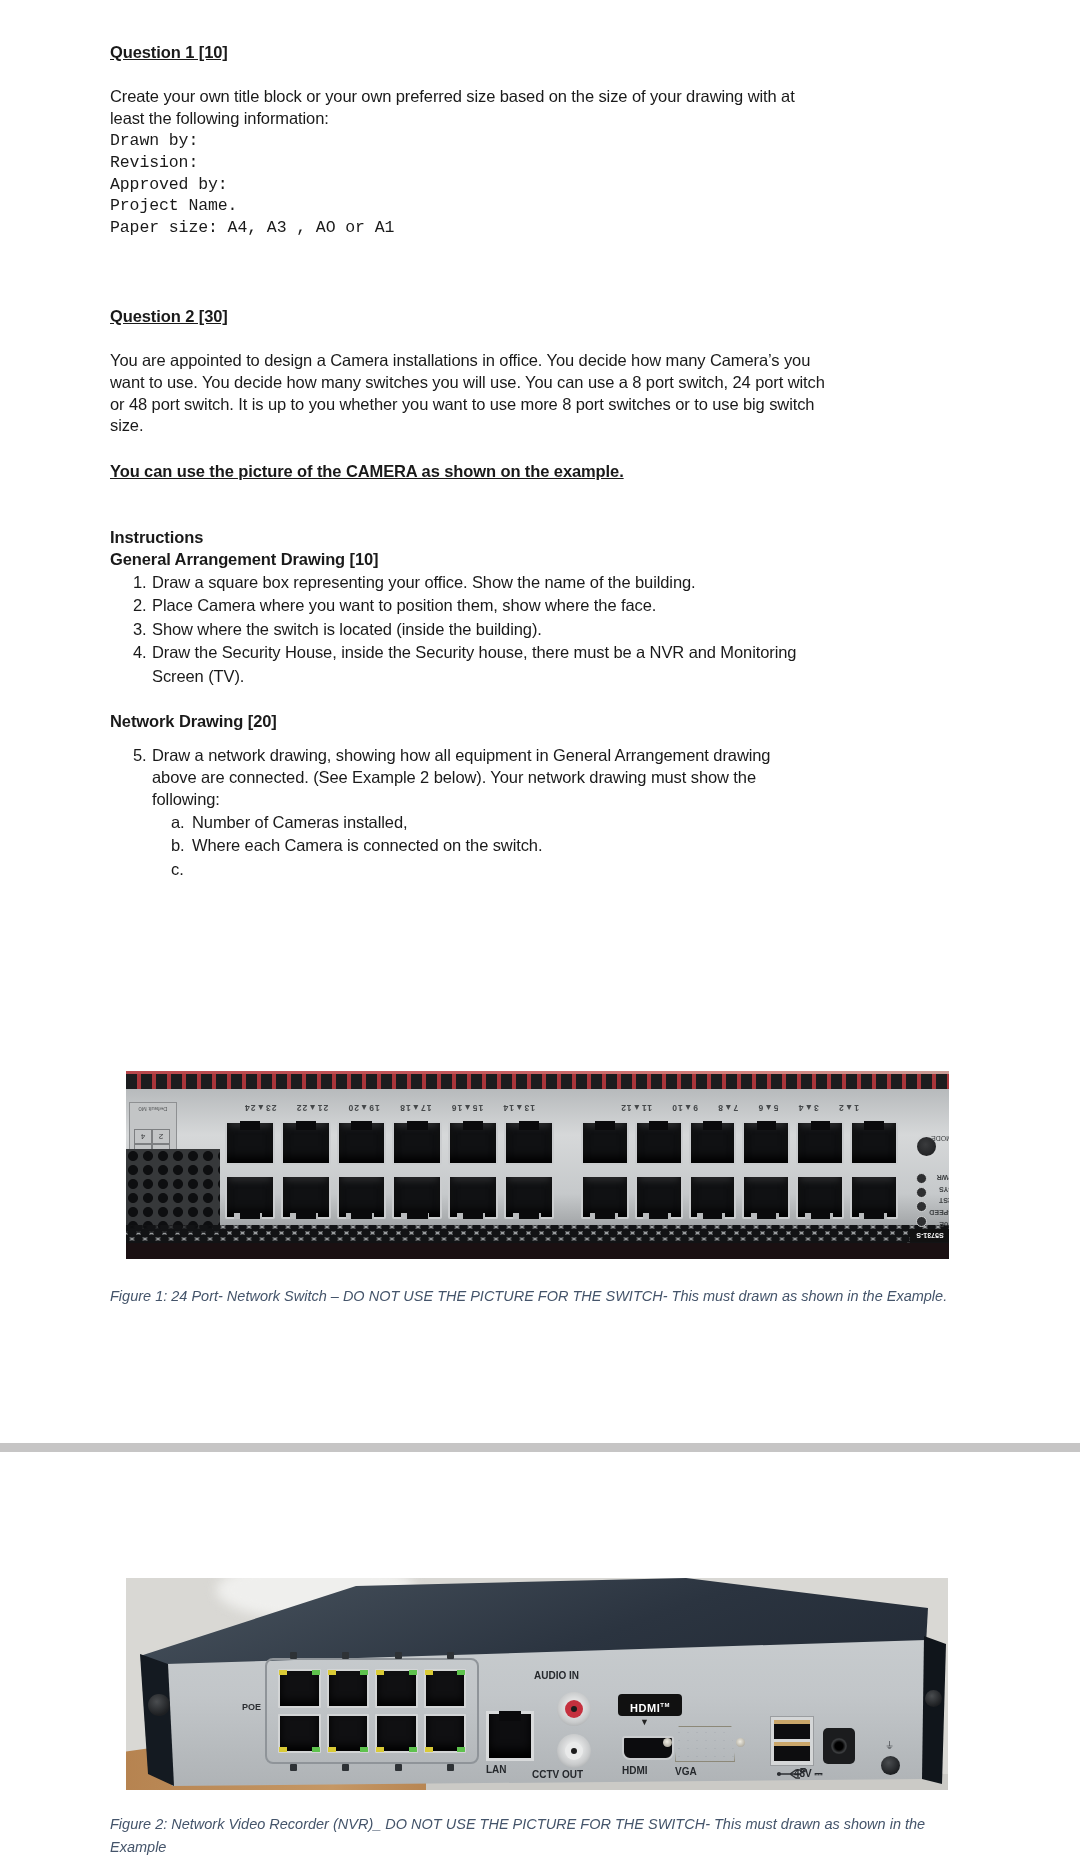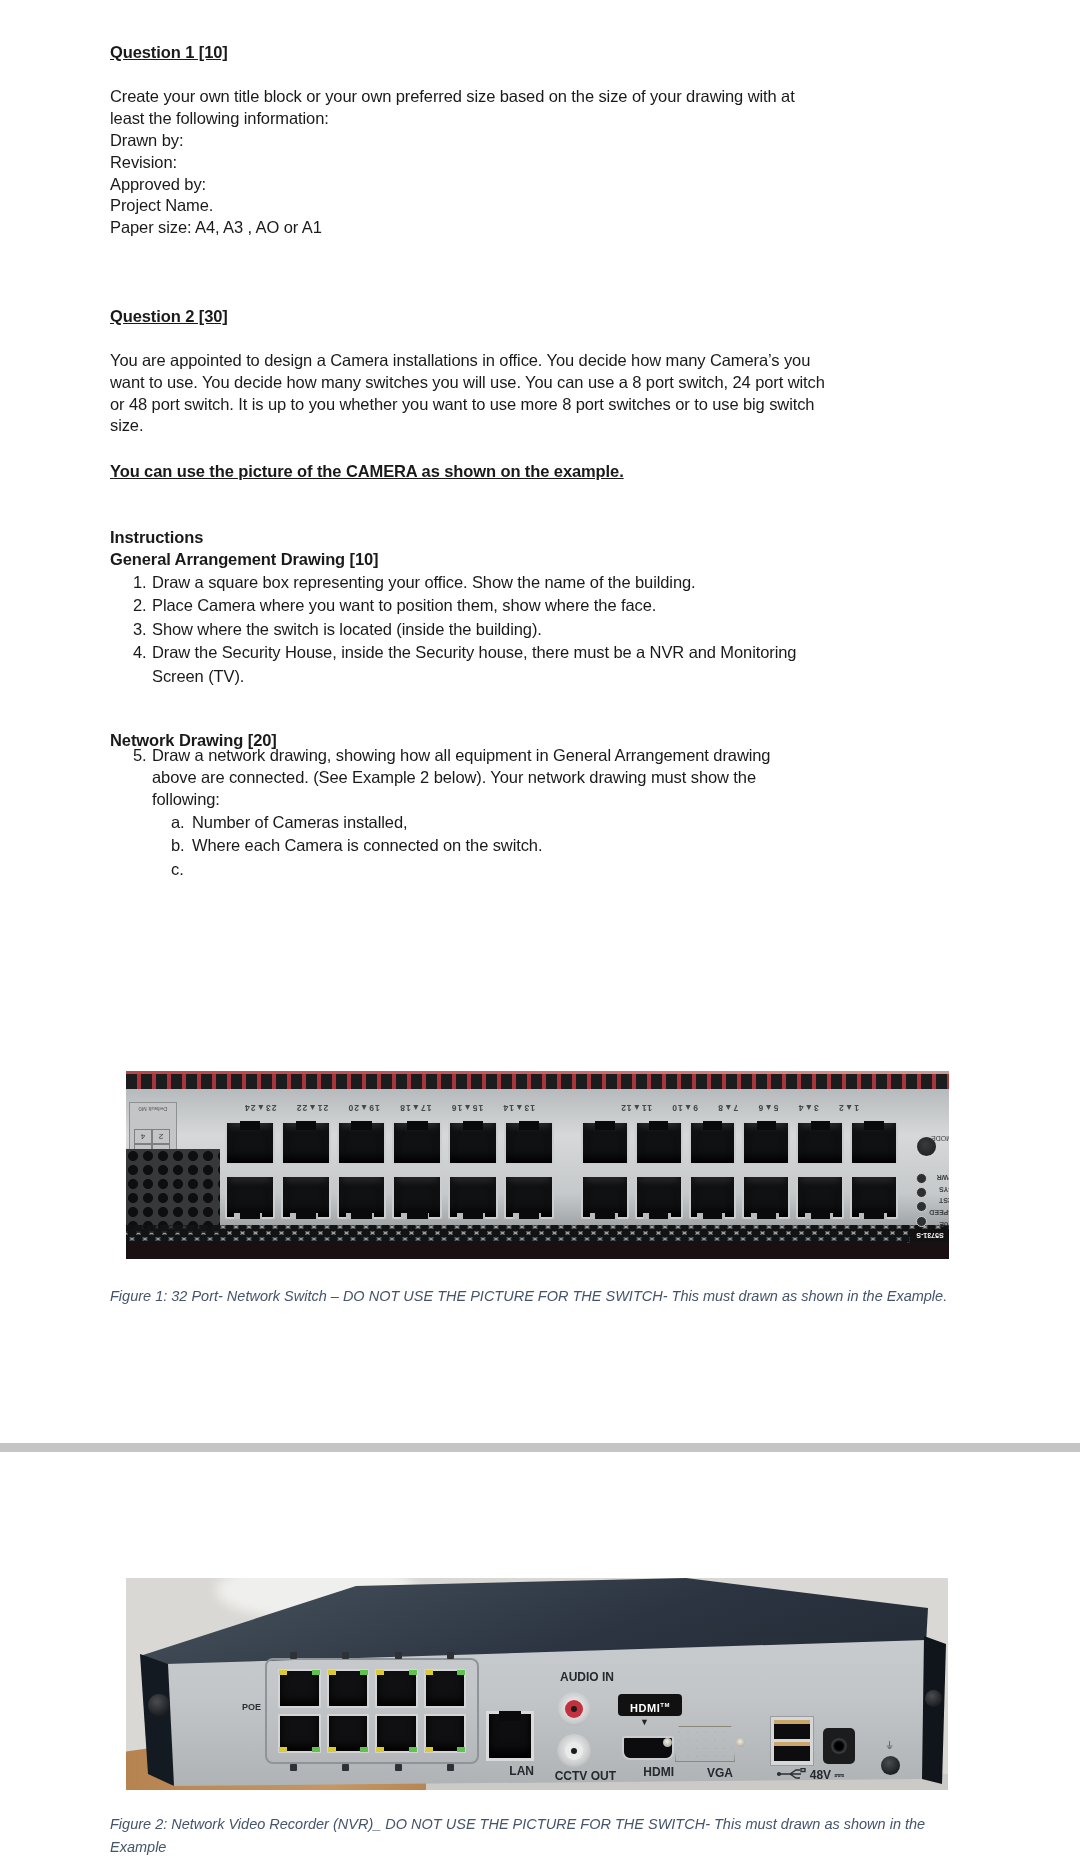--- a/index.html
+++ b/index.html
@@ -89,21 +89,21 @@
         box-shadow:inset 0 -5px 8px #000;}
   .nport::before{content:"";position:absolute;left:-1px;top:-1px;width:8px;height:5px;background:#d9ca36;}
   .nport::after{content:"";position:absolute;right:-1px;top:-1px;width:8px;height:5px;background:#5ec24d;}
   .nport.r2::before{top:auto;bottom:-1px;}
   .nport.r2::after{top:auto;bottom:-1px;}
   .numrow{left:150px;width:192px;height:7px;display:flex;justify-content:space-between;padding:0 14px;box-sizing:border-box;}
   .numsq{width:7px;height:7px;background:#2e3236;border-radius:1px;}
   .lanport{left:360px;top:133px;width:48px;height:50px;background:#0e0e10;border:3px solid #d8dadb;
         box-sizing:border-box;box-shadow:inset 0 -8px 10px #000;}
   .lanport::after{content:"";position:absolute;left:10px;right:10px;top:-3px;height:10px;background:#0a0a0c;}
-  .flabel{font-size:12px;font-weight:bold;color:#25282c;text-align:right;}
+  .flabel{font-size:10px;font-weight:bold;color:#25282c;text-align:left;}
   .rca{border-radius:50%;width:34px;height:34px;background:radial-gradient(circle at 50% 45%,#fdfdfd,#c9cbcc 60%,#8f9294);}
   .rca .core{position:absolute;left:8px;top:8px;width:18px;height:18px;border-radius:50%;}
   .rca .hole{position:absolute;left:14px;top:14px;width:6px;height:6px;border-radius:50%;background:#1c1c1c;}
   .hdmi-badge{left:492px;top:116px;width:64px;height:22px;background:#111;border-radius:4px;color:#fff;
         font-weight:bold;font-size:11px;text-align:center;line-height:22px;letter-spacing:0.5px;}
   .hdmi-badge sup{font-size:6px;}
   .hdmi-arrow{left:514px;top:139px;font-size:9px;color:#222;}
   .hdmi-port{left:496px;top:158px;width:52px;height:24px;background:#0c0c0e;border:2px solid #caccce;
         border-radius:3px 3px 8px 8px;box-sizing:border-box;}
   .vga{left:549px;top:148px;width:58px;height:34px;background:linear-gradient(180deg,#e3ddc9,#cfc7ab);
@@ -120,21 +120,21 @@
   .gnd{font-size:10px;color:#2c2f33;}
 </style>
 </head>
 <body>
 
 <div class="page">
 
   <div class="abs txt hul" style="left:110px;top:42px;">Question 1 [10]</div>
   <div class="abs txt" style="left:110px;top:86px;width:880px;">Create your own title block  or your own preferred size based on the size of your drawing with at
 least the following information:</div>
-  <div class="abs txt list plain" style="left:110px;top:130px;width:880px;">
+  <div class="abs txt list plain" style="left:110px;top:130px;width:880px;font-family:Liberation Mono, monospace;">
       <div class="li">Drawn by:</div>
       <div class="li">Revision:</div>
       <div class="li">Approved by:</div>
       <div class="li">Project Name.</div>
       <div class="li">Paper size: A4, A3 , AO or A1</div>
     </div>
 
   <div class="abs txt hul" style="left:110px;top:306px;">Question 2 [30]</div>
   <div class="abs txt" style="left:110px;top:350px;width:880px;">You are appointed to design a Camera installations in office. You decide how many Camera’s you
 want to use. You decide how many switches you will use. You can use a 8 port switch, 24 port witch
@@ -145,21 +145,21 @@
   <div class="abs txt bold" style="left:110px;top:527px;">Instructions</div>
   <div class="abs txt bold" style="left:110px;top:549px;">General Arrangement Drawing [10]</div>
   <div class="abs txt list" style="left:110px;top:571px;width:880px;">
       <div class="li"><span class="m">1.</span><span>Draw a square box representing your office. Show the name of the building.</span></div>
       <div class="li"><span class="m">2.</span><span>Place Camera where you want to position them, show where the face.</span></div>
       <div class="li"><span class="m">3.</span><span>Show where the switch is located (inside the building).</span></div>
       <div class="li"><span class="m">4.</span><span>Draw the Security House, inside the Security house, there must be a NVR and Monitoring
 Screen (TV).</span></div>
     </div>
 
-  <div class="abs txt bold" style="left:110px;top:711px;margin-top:19px;">Network Drawing [20]</div>
+  <div class="abs txt bold" style="left:110px;top:711px;">Network Drawing [20]</div>
   <div class="abs txt list tight" style="left:110px;top:744px;width:880px;">
       <div class="li"><span class="m">5.</span><span>Draw a network drawing, showing how all equipment in General Arrangement drawing
 above are connected. (See Example 2 below). Your network drawing must show the
 following:</span></div>
     </div>
   <div class="abs txt list sub" style="left:110px;top:811px;width:880px;">
       <div class="li"><span class="m">a.</span><span>Number of Cameras installed,</span></div>
       <div class="li"><span class="m">b.</span><span>Where each Camera is connected on the switch.</span></div>
       <div class="li"><span class="m">c.</span></div>
     </div>
@@ -222,21 +222,21 @@
 SPEED
 RST
 SYS
 PWR</div>
       <div class="abs sw-chip rot180">S5731-S</div>
       <div class="abs sw-brand rot180">Huawei CloudEngine</div>
     </div>
     <div class="abs sw-bottom"></div>
   </div>
 
-  <div class="abs caption" style="left:110px;top:1285px;width:900px;">Figure 1: 32 Port- Network Switch – DO NOT USE THE PICTURE FOR THE SWITCH- This must drawn as shown in the Example.</div>
+  <div class="abs caption" style="left:110px;top:1285px;width:900px;">Figure 1: 24 Port- Network Switch – DO NOT USE THE PICTURE FOR THE SWITCH- This must drawn as shown in the Example.</div>
 
   <div class="abs divider" style="top:1443px;"></div>
 
   <div class="abs fig2">
     <div class="abs f2-plastic"></div>
     <div class="abs f2-wood"></div>
     <div class="abs f2-floor"></div>
     <div class="abs nvr-case"></div>
     <div class="abs nvr-face"></div>
     <div class="abs nvr-ledge"></div>

